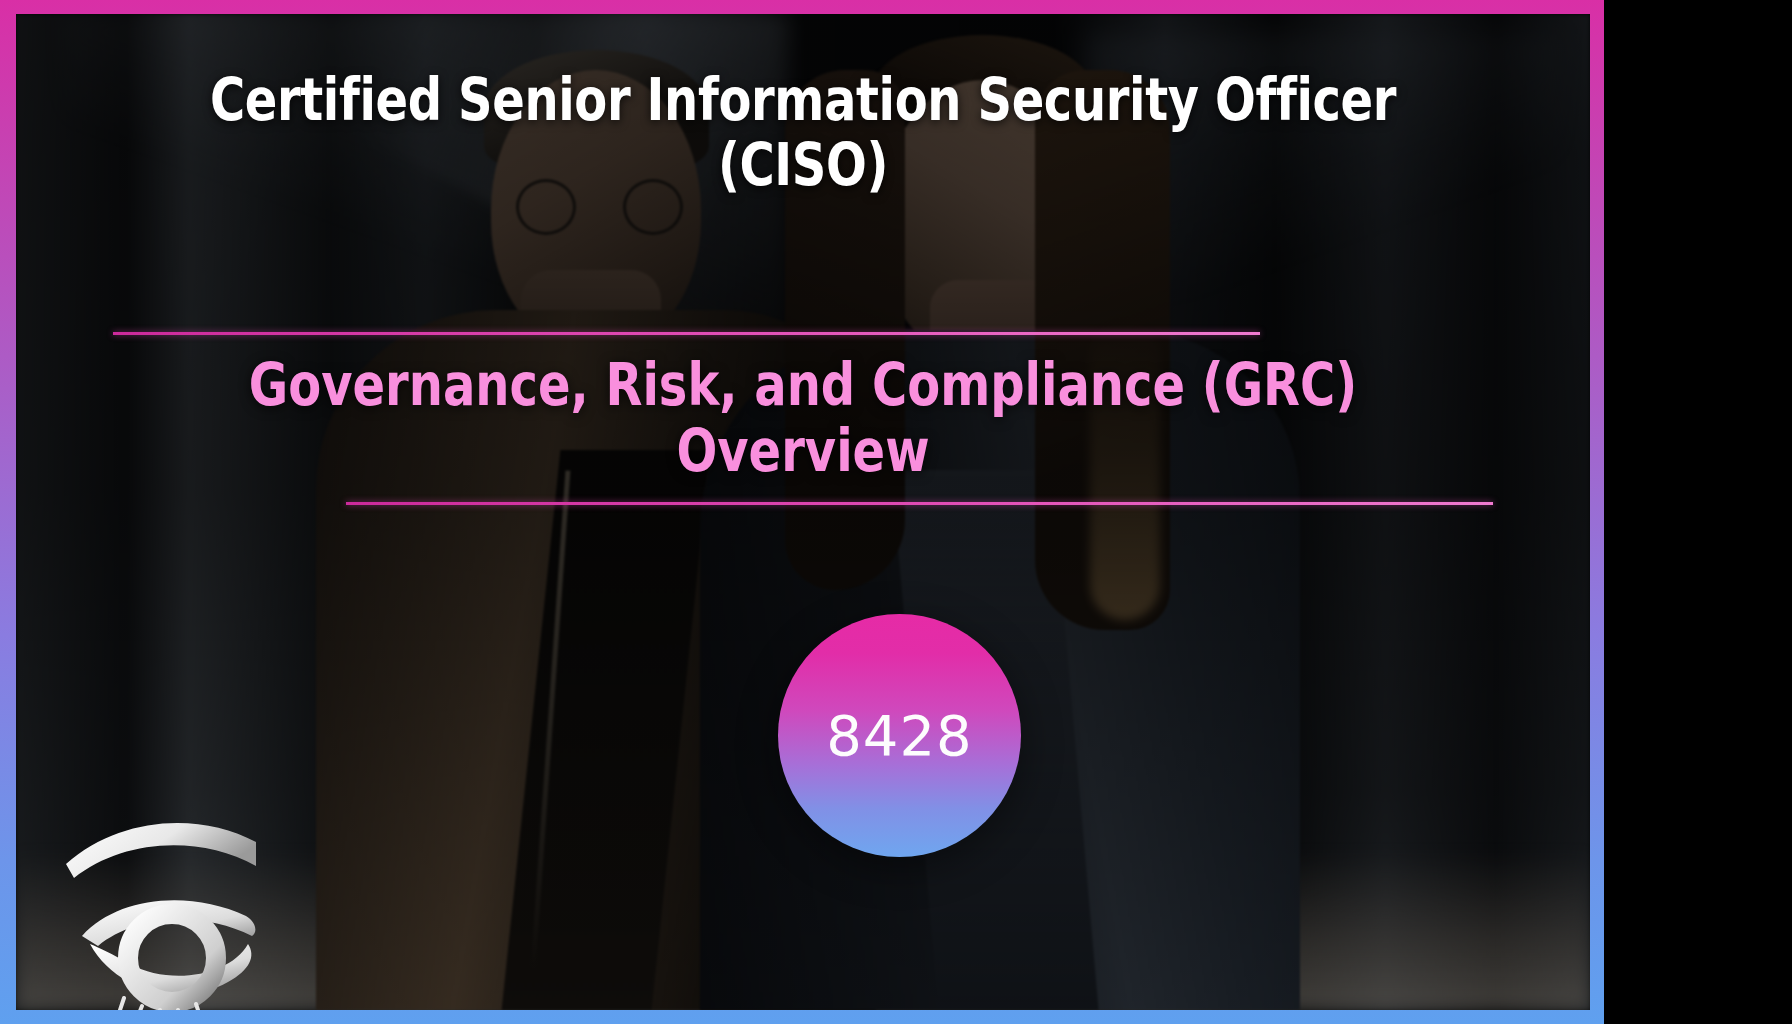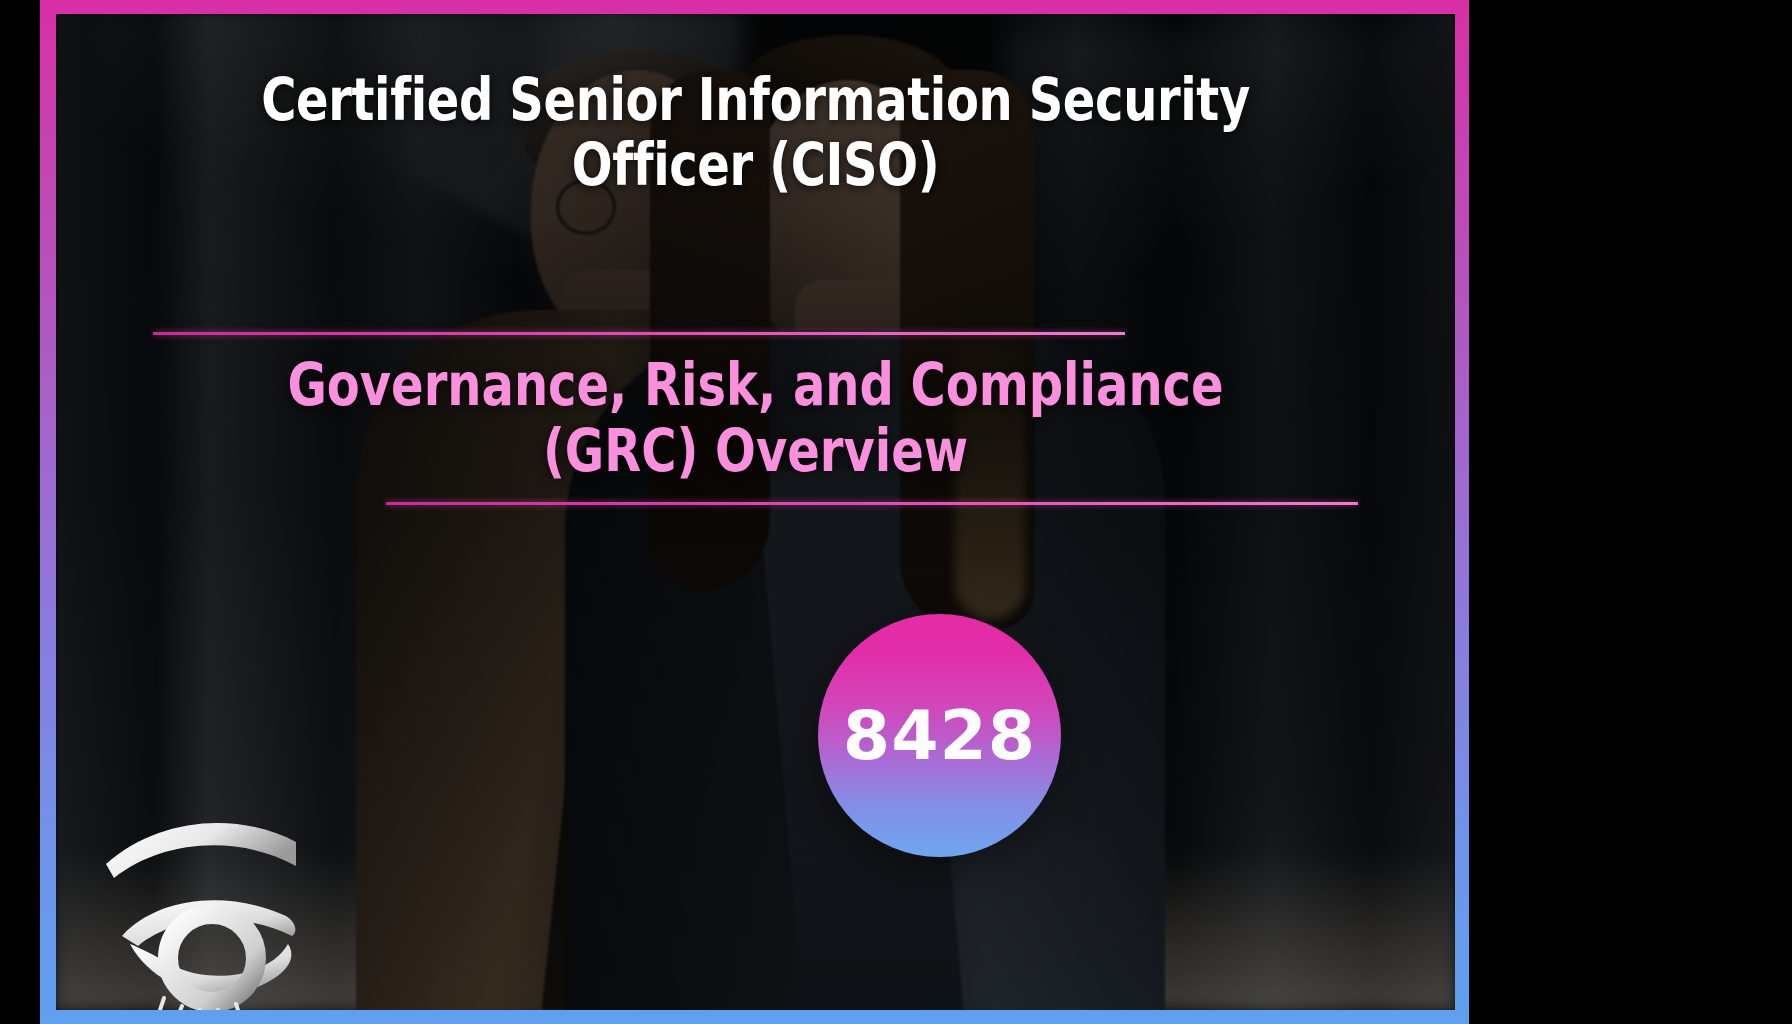--- a/index.html
+++ b/index.html
@@ -5,24 +5,23 @@
   * { margin:0; padding:0; box-sizing:border-box; }
   html,body {
     width:1792px; height:1024px; overflow:hidden;
     background:#000;
     font-family:"DejaVu Sans","Liberation Sans",sans-serif;
   }
 
   
   #slide{
     position:relative;
-    width:1429px; height:1024px;
+    width:1604px; height:1024px;
     background:linear-gradient(180deg,#d92fa6 0%,#c93fb0 12%,#a95fc8 38%,#8a7ce0 62%,#6d95ea 84%,#5fa0ef 100%);
     padding:14px 14px 14px 16px;
-    margin-left:40px;
   }
 
   
   #stage{
     position:relative;
     width:100%; height:100%;
     overflow:hidden;
     background:#07090b;
   }
 
@@ -214,22 +213,22 @@
     position:absolute;
     left:762px; top:600px;
     width:243px; height:243px;
     border-radius:50%;
     background:linear-gradient(180deg,#e62ba6 0%,#e22da8 16%,#cf49bd 40%,#a76fd8 62%,#8190e6 80%,#6fa6ef 100%);
     display:flex; align-items:center; justify-content:center;
     box-shadow:0 10px 40px rgba(0,0,0,.45);
   }
   .badge span{
     color:#fdfdfd;
-    font-weight:bold;
-    font-size:68px;
+    font-weight:normal;
+    font-size:56px;
     letter-spacing:1px;
   }
 
   
   .logo{
     position:absolute; left:44px; bottom:-6px;
     width:200px; height:230px;
   }
   .logo svg{ width:100%; height:100%; display:block; }
 </style>

